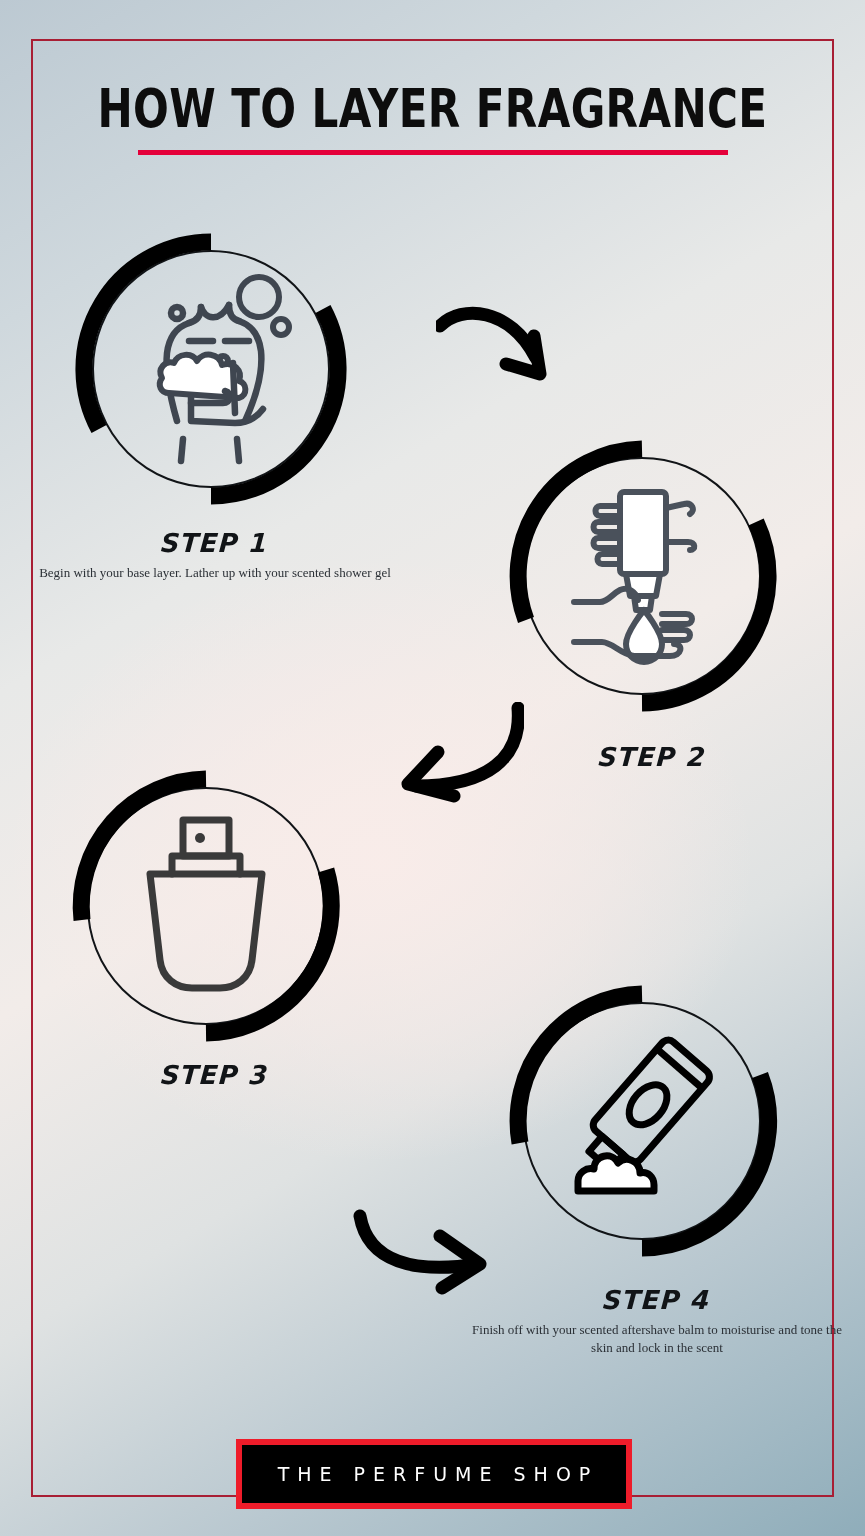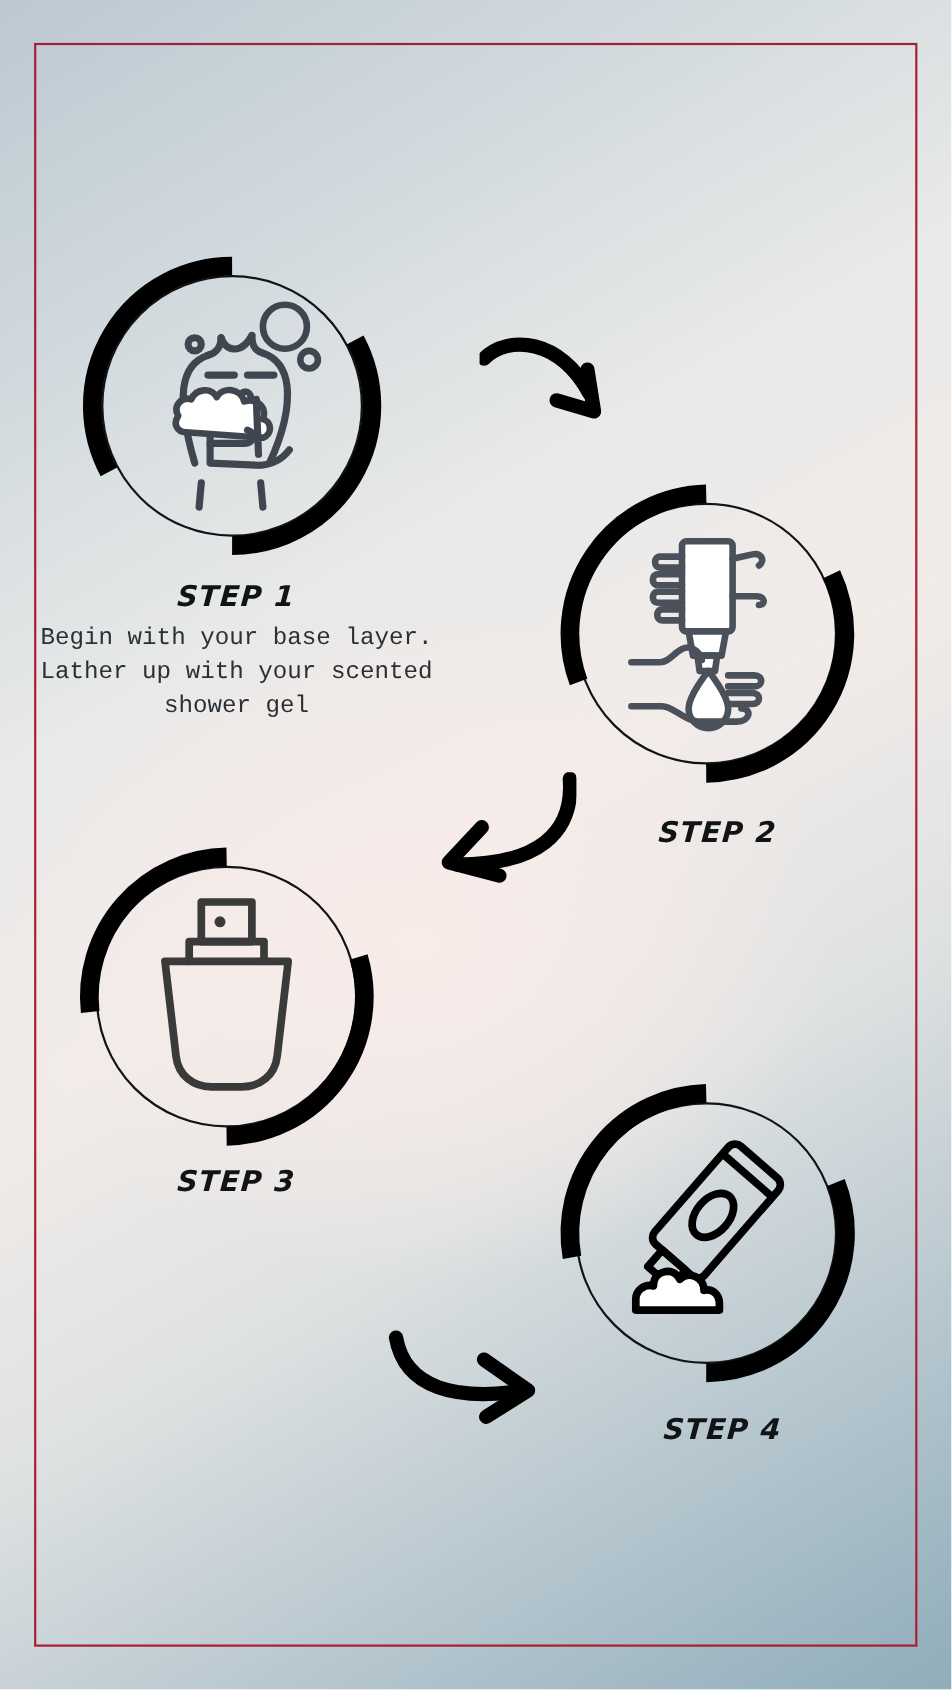--- a/index.html
+++ b/index.html
@@ -85,23 +85,23 @@
     font-family: "DejaVu Sans", sans-serif;
     font-weight: 700;
     font-style: italic;
     font-size: 26px;
     letter-spacing: 1.2px;
     color: #111417;
     margin: 0 0 6px 0;
     transform: skewX(-4deg);
   }
   .step-text {
-    font-family: Liberation Mono, monospace;
+    font-family: Liberation Serif, serif;
     font-weight: 400;
-    font-size: 22px;
+    font-size: 13px;
     line-height: 1.42;
     color: #2b3036;
     margin: 0;
   }
 
   
   #circle-1 { left: 85px;  top: 243px; }
   #circle-2 { left: 516px; top: 450px; }
   #circle-3 { left: 80px;  top: 780px; }
   #circle-4 { left: 516px; top: 995px; }
@@ -143,20 +143,24 @@
     white-space: nowrap;
   }
 </style>
 </head>
 <body>
 
 <div id="poster">
 
   <div id="frame"></div>
 
+  <div id="title-block">
+    <h1 id="title">HOW TO LAYER FRAGRANCE</h1>
+    <div id="title-underline"></div>
+  </div>
 
   <div class="step-circle" id="circle-1">
     <svg viewBox="0 0 252 252">
 
       <circle cx="126" cy="126" r="118" fill="none" stroke="#111417" stroke-width="2"></circle>
 
       <g stroke="#000000" stroke-width="17" fill="none" stroke-linecap="butt">
         <path d="M126 -1 A 127 127 0 0 0 14 186"></path>
         <path d="M126 253 A 127 127 0 0 0 238 66"></path>
       </g>
@@ -291,16 +295,20 @@
         <rect x="112" y="172" width="28" height="20" fill="none" stroke="#000000" stroke-width="7" stroke-linejoin="round"></rect>
       </g>
 
       <path d="M62 196 L62 186 C62 178 70 172 78 174 C78 160 96 156 102 168
                C110 160 124 166 124 178 C132 176 138 182 138 190 L138 196 Z" fill="#ffffff" stroke="#000000" stroke-width="7" stroke-linejoin="round"></path>
     </svg>
   </div>
 
   <div class="step-caption" id="caption-4">
     <p class="step-label">STEP 4</p>
-  </div>
-
+    <p class="step-text">Finish off with your scented aftershave balm to moisturise and tone the skin and lock in the scent</p>
+  </div>
+
+  <div id="brand">
+    <span id="brand-text">THE PERFUME SHOP</span>
+  </div>
 
 </div>
 
 </body></html>

